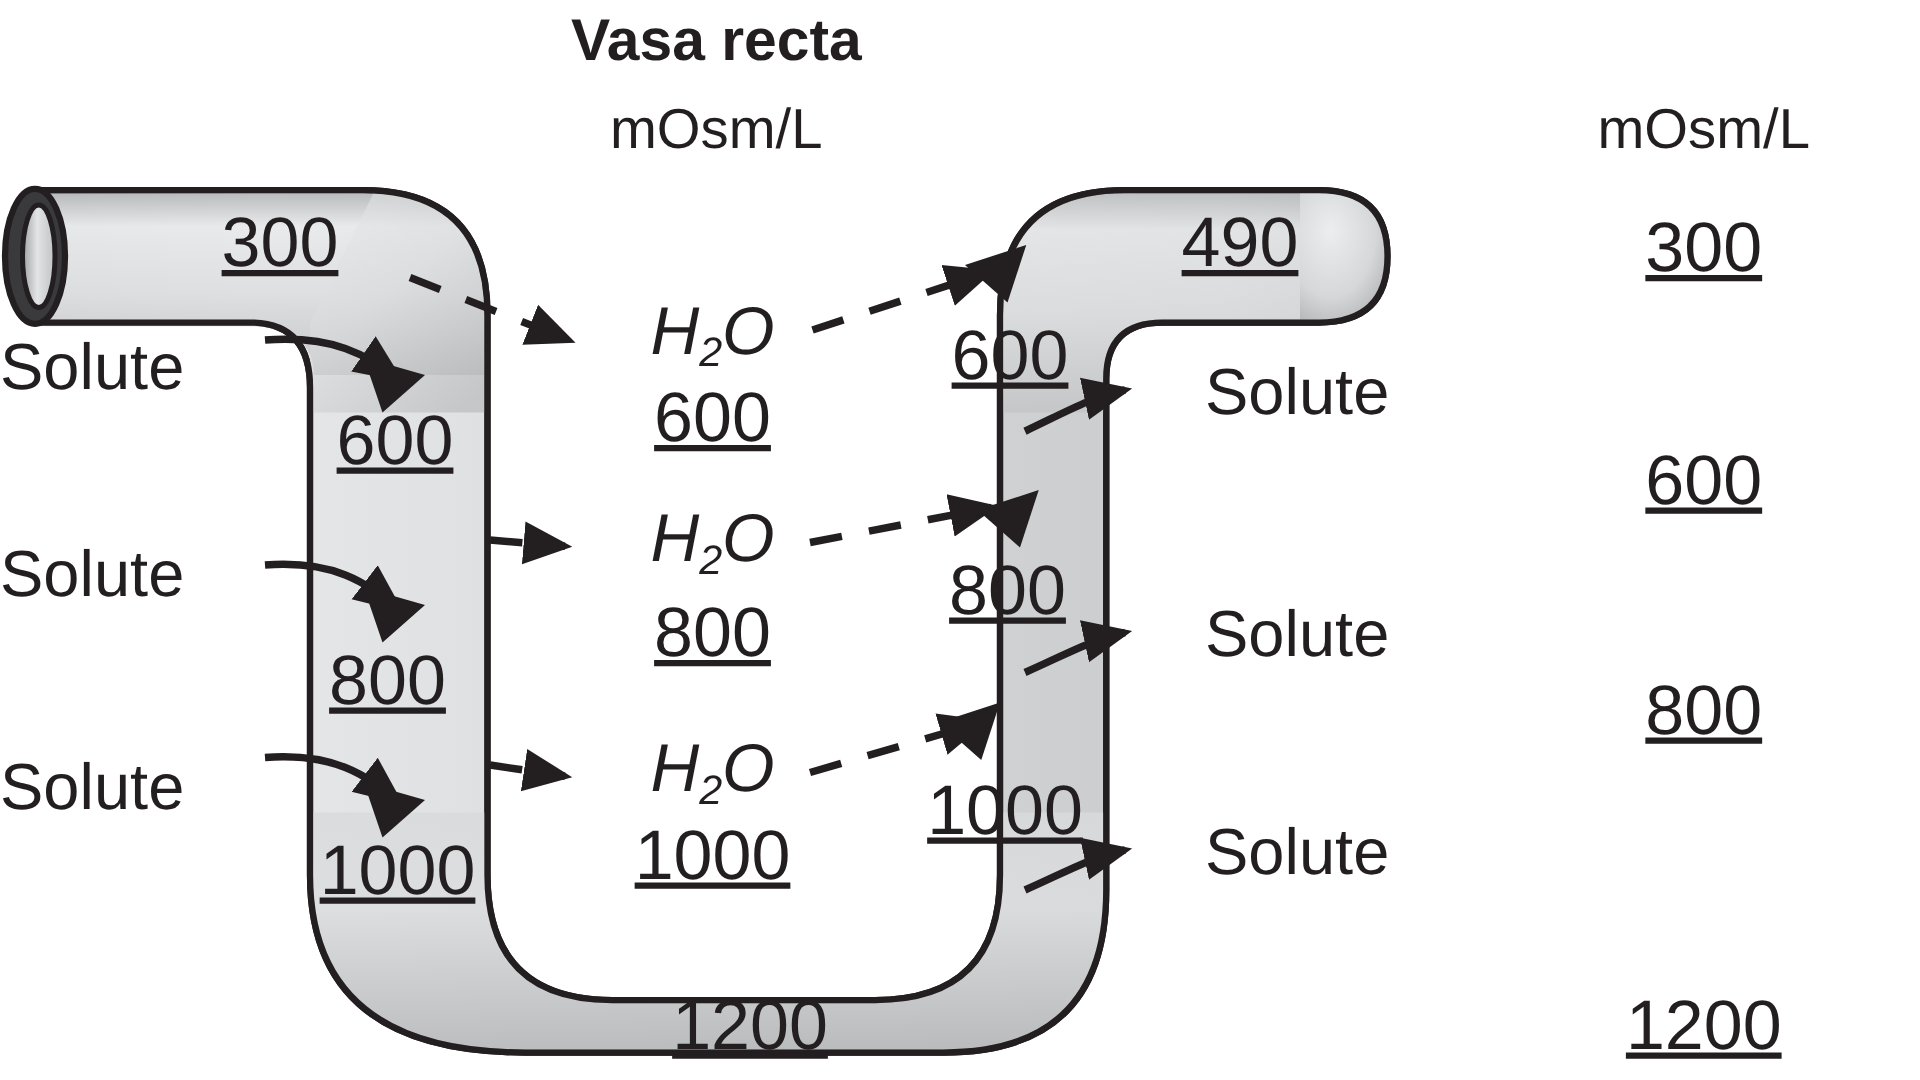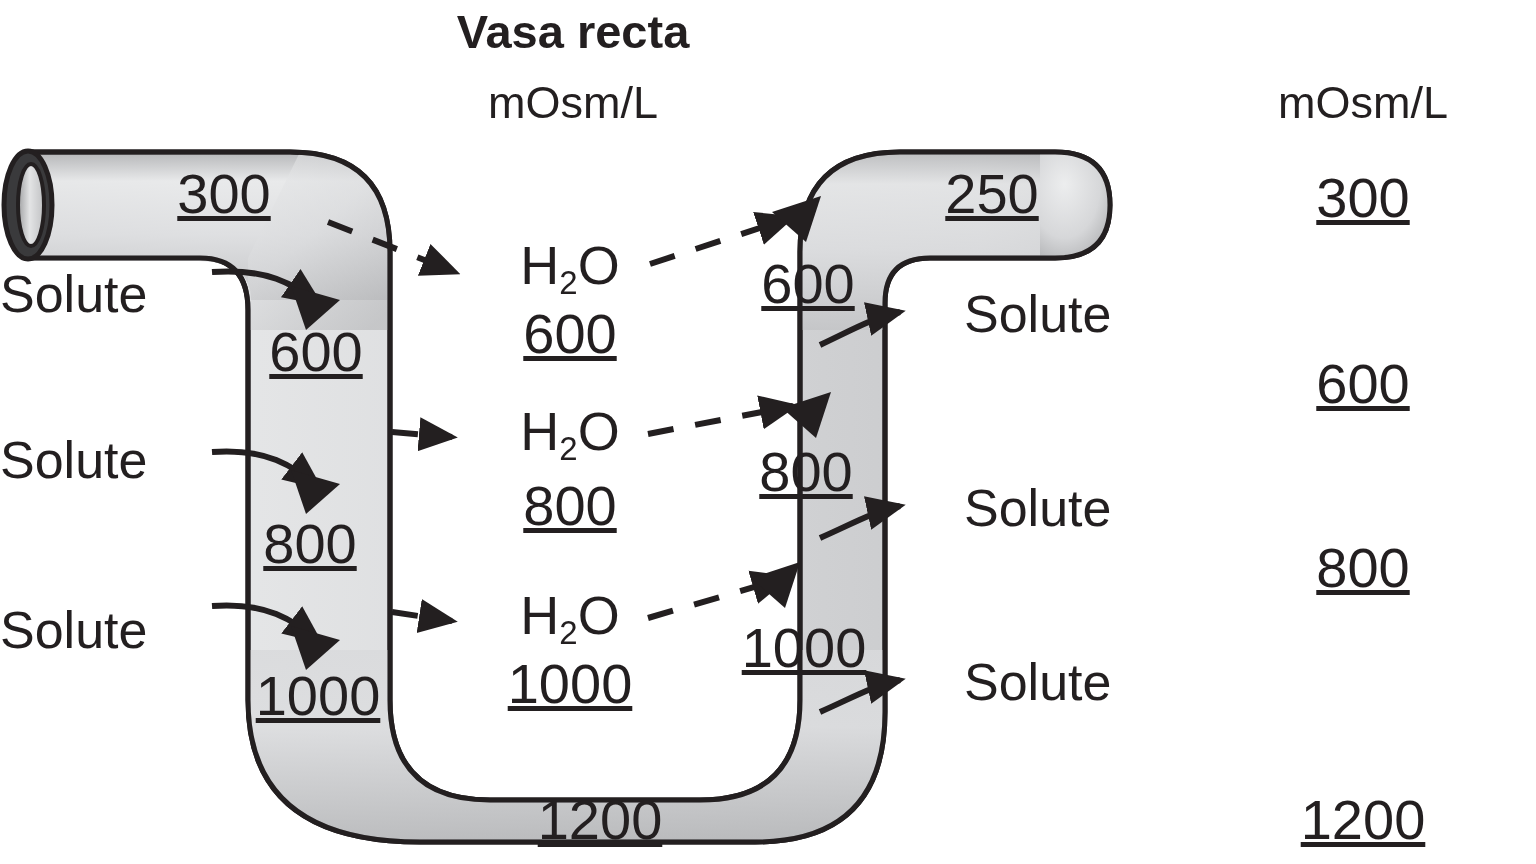--- a/index.html
+++ b/index.html
@@ -5,21 +5,21 @@
   html,body{margin:0;padding:0;background:#fff;}
   body{width:1536px;height:864px;position:relative;overflow:hidden;
        font-family:"Liberation Sans",sans-serif;color:#231f20;}
   #stage{position:absolute;inset:0;width:1216px;height:864px;}
   svg.layer{position:absolute;left:0;top:0;width:1536px;height:864px;overflow:visible;}
   .txt{position:absolute;white-space:nowrap;color:#231f20;line-height:1;}
   .hdr-bold{font-weight:bold;font-size:47px;}
   .hdr-reg{font-weight:normal;font-size:45px;}
   .num-lg{font-size:56px;text-decoration:underline;}
   .lbl{font-size:52px;text-align:center;}
-  .h2o{font-size:54px;}
+  .h2o{font-size:54px;font-style:italic;}
   .h2o sub{font-size:33px;vertical-align:baseline;position:relative;top:10px;}
   .ctr{transform:translateX(-50%);}
 </style>
 </head>
 <body>
 
 <div id="stage">
 
   <svg class="layer">
     <defs>
@@ -179,21 +179,21 @@
 
   <div class="txt hdr-bold ctr" style="left:573px;top:8px;">Vasa recta</div>
   <div class="txt hdr-reg ctr" style="left:573px;top:80px;">mOsm/L</div>
   <div class="txt hdr-reg ctr" style="left:1363px;top:80px;">mOsm/L</div>
 
   <div class="txt num-lg ctr" style="left:224px;top:166px;">300</div>
   <div class="txt num-lg ctr" style="left:316px;top:324px;">600</div>
   <div class="txt num-lg ctr" style="left:310px;top:516px;">800</div>
   <div class="txt num-lg ctr" style="left:318px;top:668px;">1000</div>
 
-  <div class="txt num-lg ctr" style="left:992px;top:166px;">250</div>
+  <div class="txt num-lg ctr" style="left:992px;top:166px;">490</div>
   <div class="txt num-lg ctr" style="left:808px;top:256px;">600</div>
   <div class="txt num-lg ctr" style="left:806px;top:444px;">800</div>
   <div class="txt num-lg ctr" style="left:804px;top:620px;">1000</div>
 
   <div class="txt num-lg ctr" style="left:600px;top:792px;">1200</div>
 
   <div class="txt h2o ctr" style="left:570px;top:238px;">
     <span>H</span><sub>2</sub><span>O</span>
   </div>
   <div class="txt num-lg ctr" style="left:570px;top:306px;">600</div>

